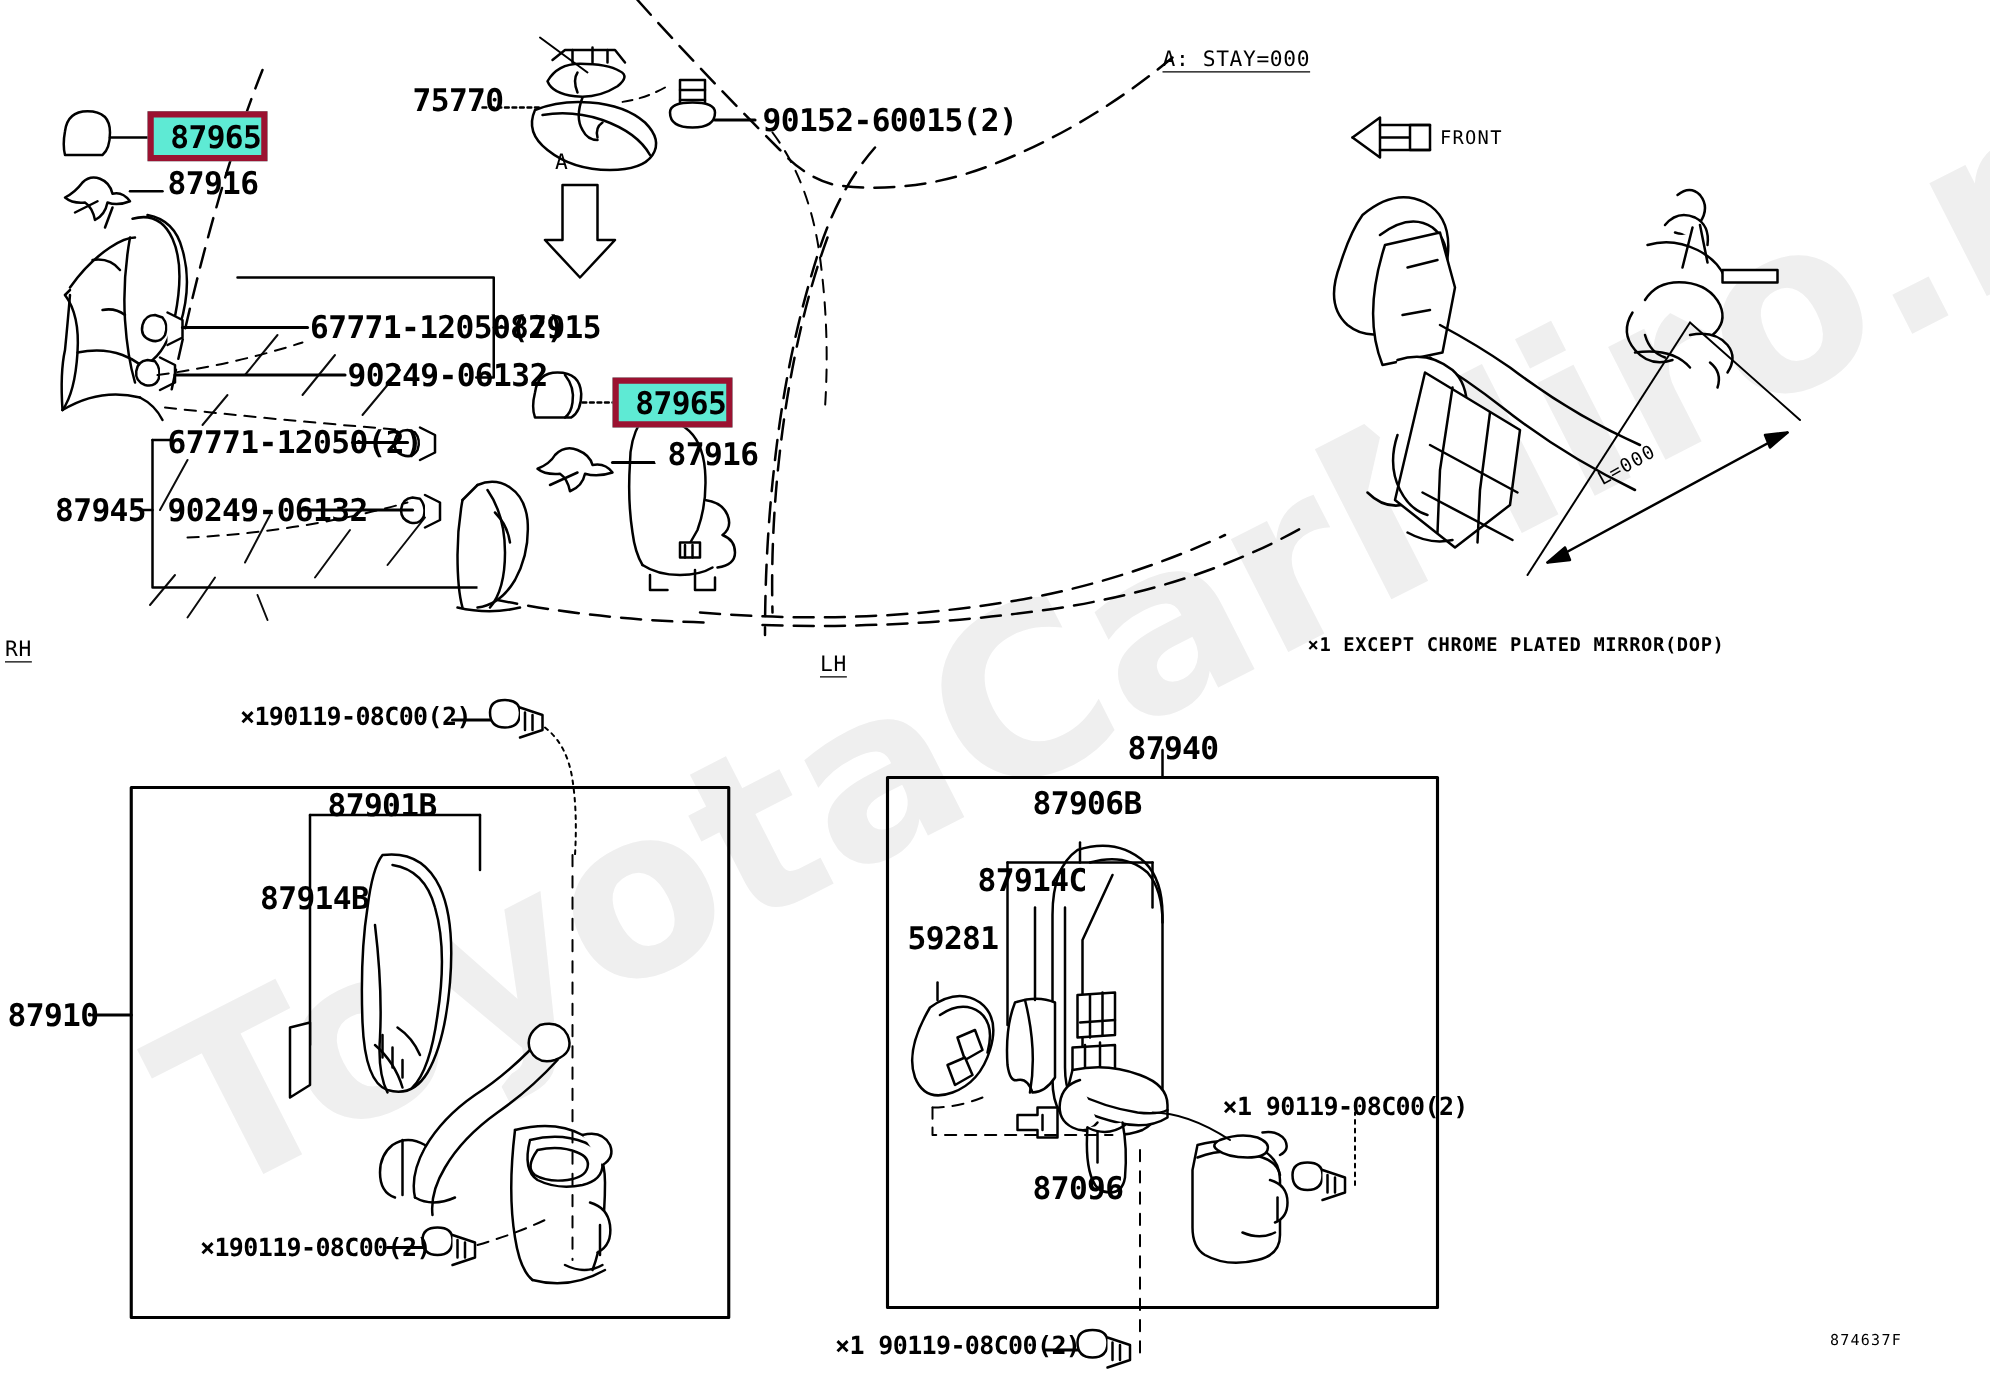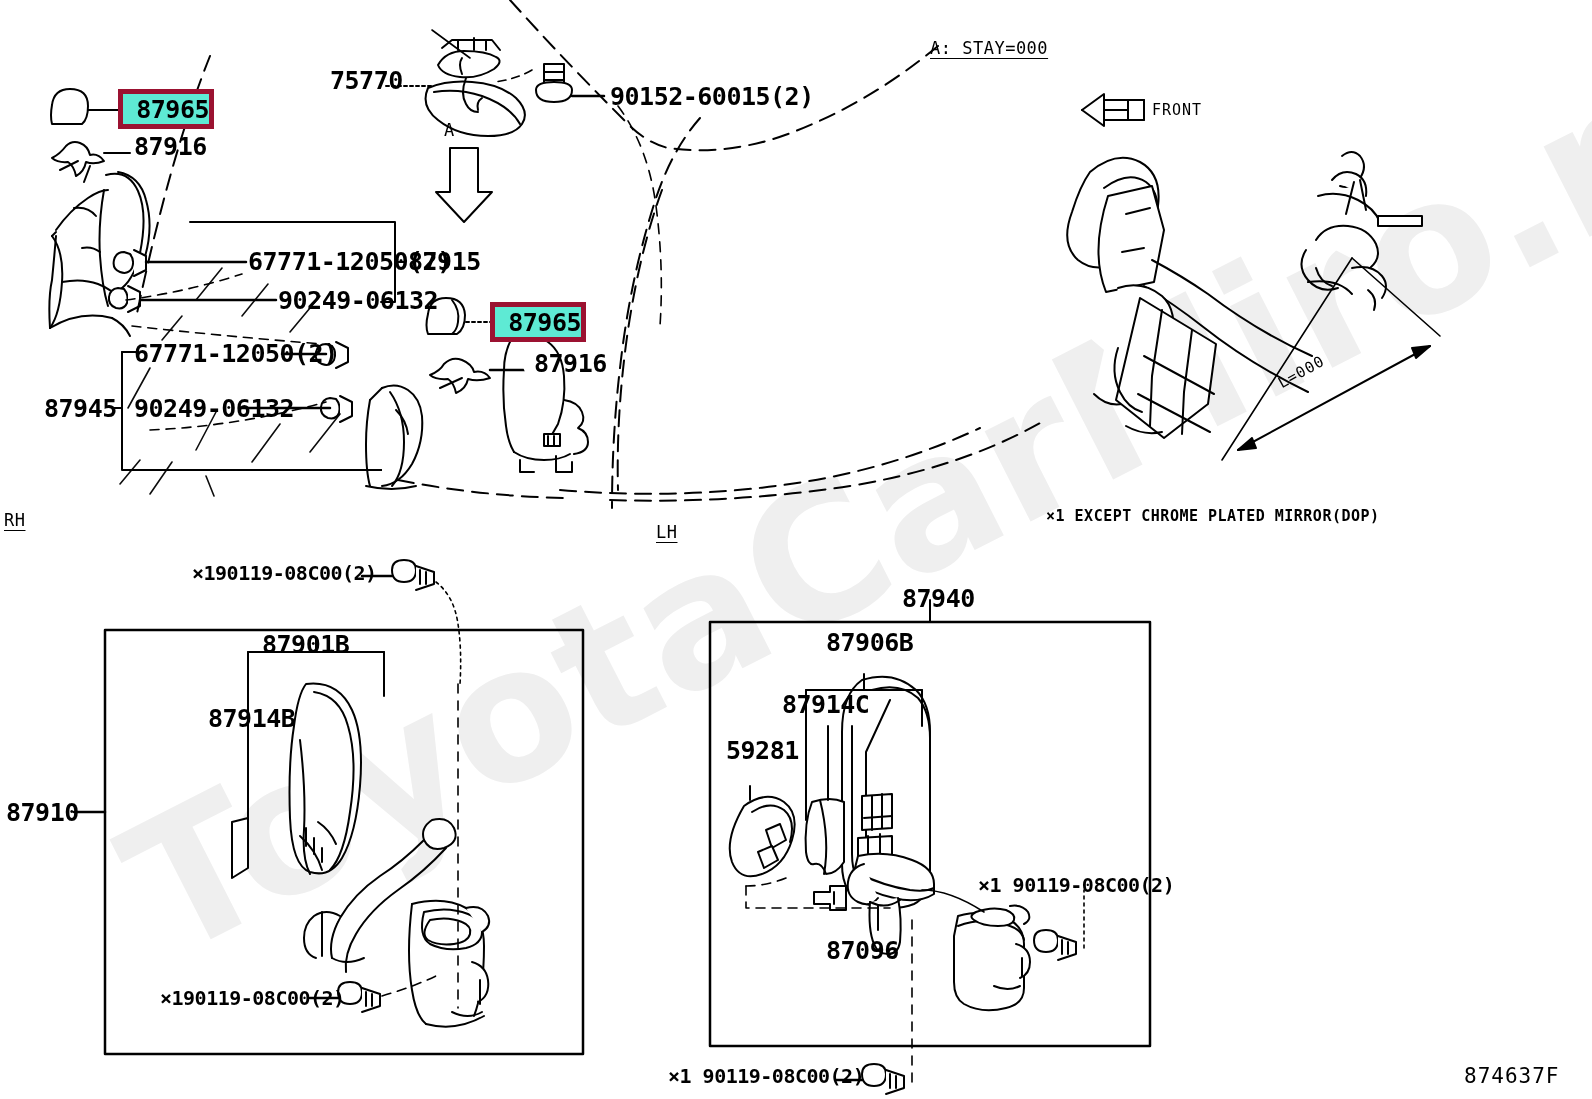--- a/index.html
+++ b/index.html
@@ -32,21 +32,21 @@
     font-family: "DejaVu Sans Mono", monospace;
     white-space: nowrap;
     font-weight: 700;
     line-height: 1;
   }
   .lbl.big   { font-size: 25px; letter-spacing: -0.5px; }
   .lbl.mid   { font-size: 20px; letter-spacing: -0.5px; }
   .lbl.small { font-size: 17px; letter-spacing: 0.5px; font-weight: 400; }
   .lbl.tiny  { font-size: 15px; letter-spacing: 1px; font-weight: 400; }
   .lbl.note  { font-size: 15px; letter-spacing: 0.5px; font-weight: 700; }
-  .lbl.code  { font-size: 21px; letter-spacing: 1px; font-weight: 400; text-align: right; }
+  .lbl.code  { font-size: 12px; letter-spacing: 1px; font-weight: 400; text-align: right; }
 
   .hl {
     position: absolute;
     border: 5px solid #9B1231;
     background: #5eead4;
     box-sizing: border-box;
     display: flex;
     align-items: center;
     justify-content: flex-end;
   }

